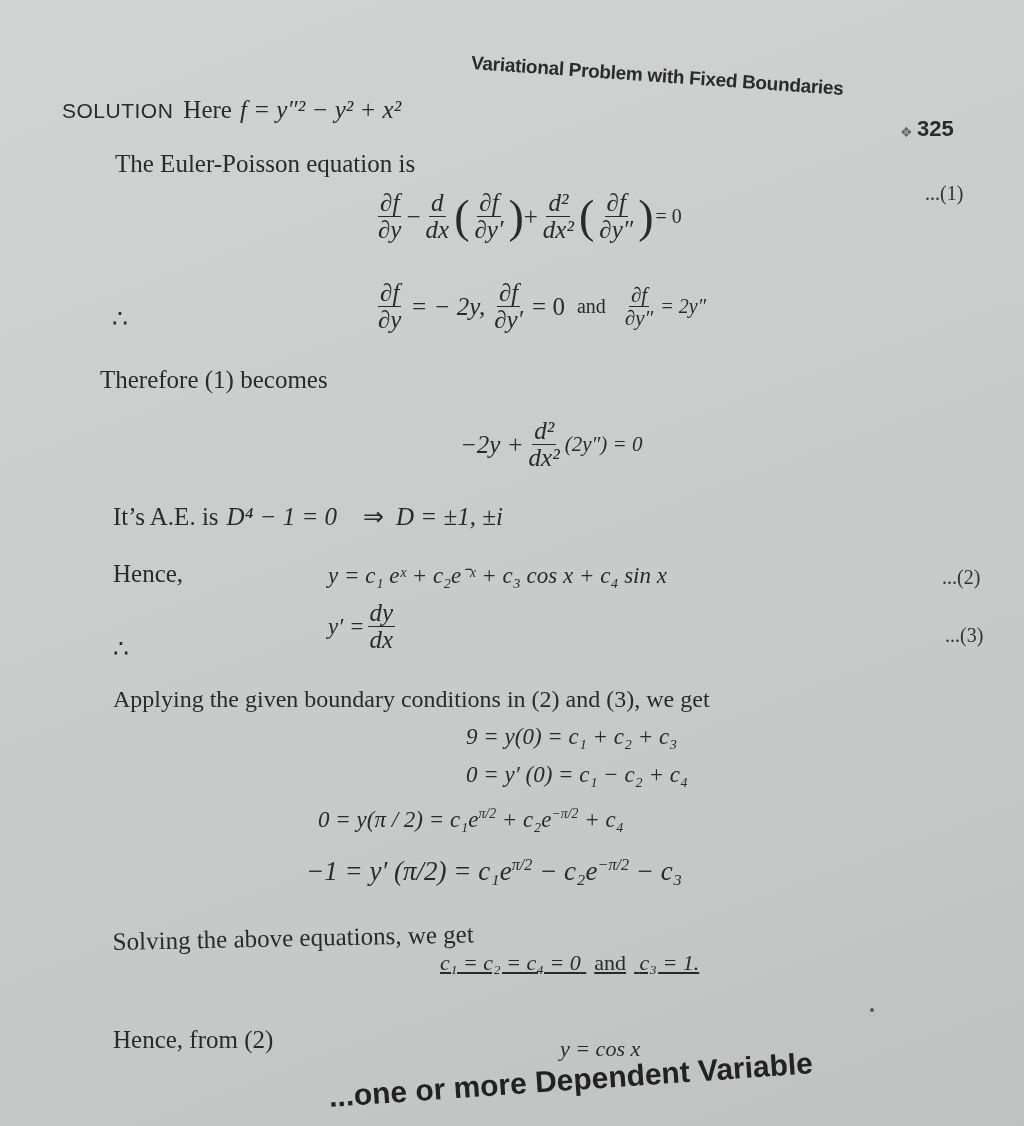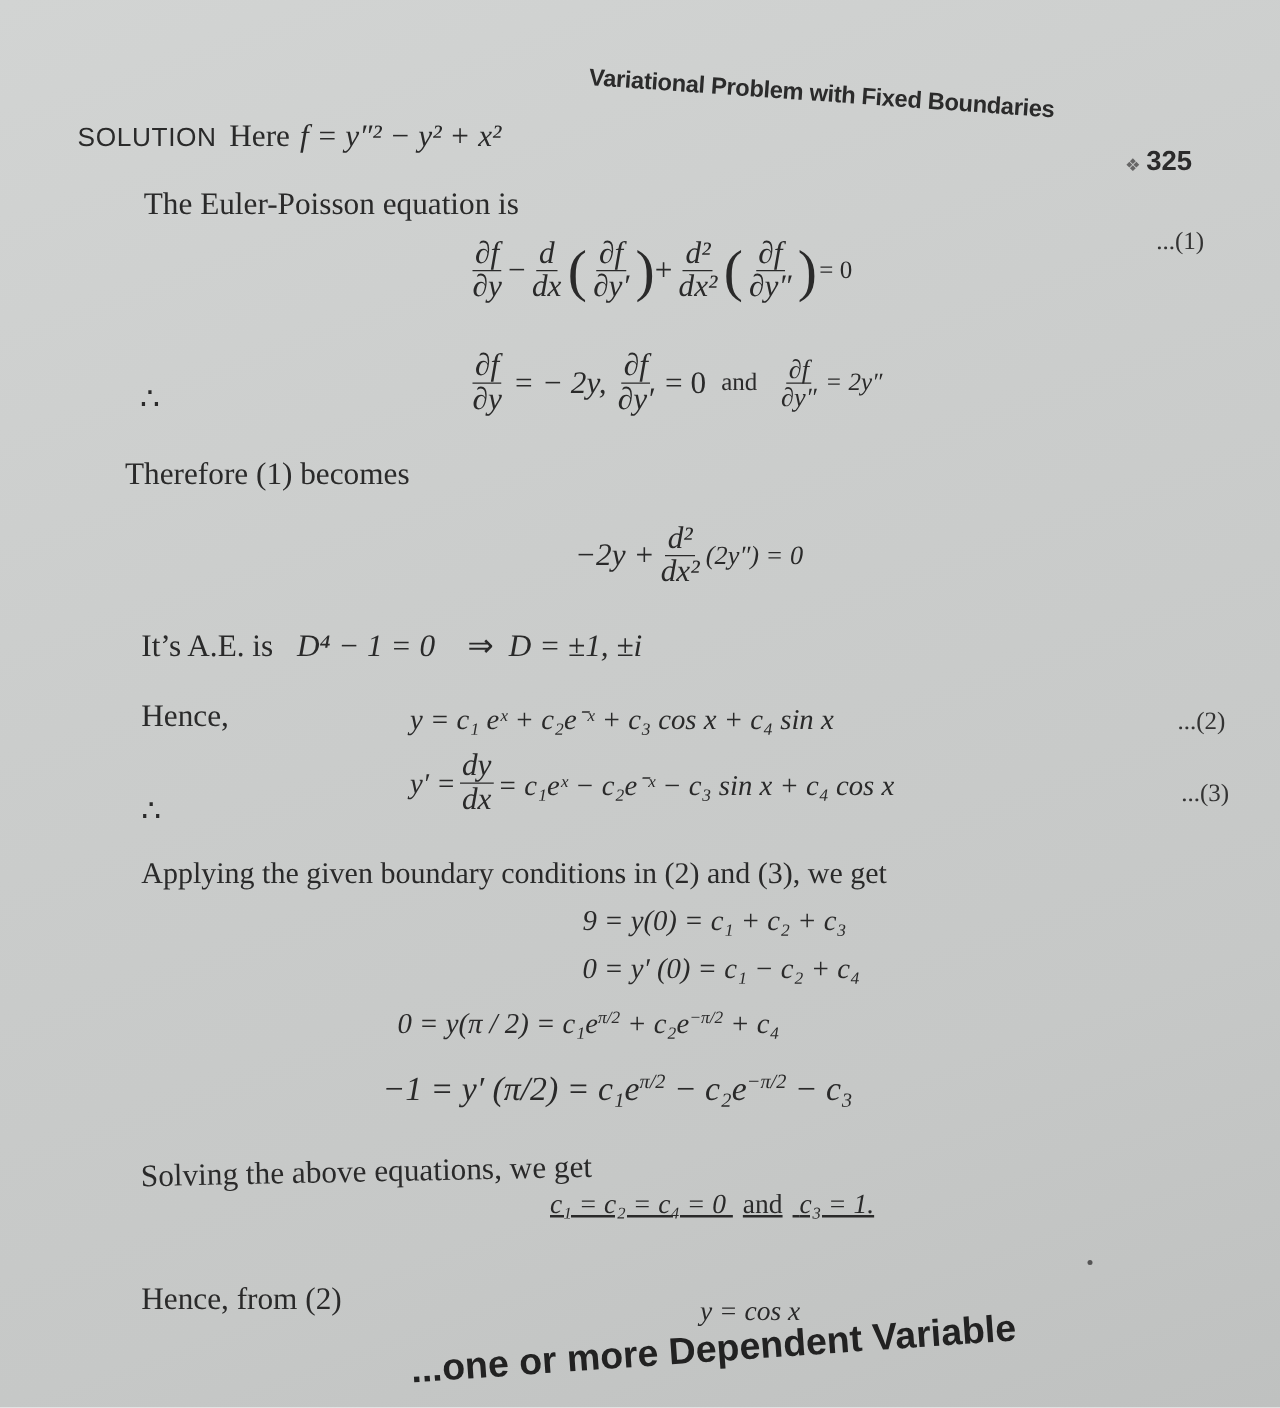--- a/index.html
+++ b/index.html
@@ -105,37 +105,36 @@
   <span>−2y +</span>
   <span class="frac">
       <span class="num">d²</span>
       <span class="den">dx²</span>
     </span>
   <span style="font-size:21px;">(2y″) = 0</span>
 </div>
 
 <div class="abs" style="left:113px; top:502px;">
   <span class="text">It’s A.E. is</span>
-  <span class="math" style="margin-left:15px;">D⁴ − 1 = 0</span>
+  <span class="math" style="margin-left:4px;">D⁴ − 1 = 0</span>
   <span class="text" style="margin-left:22px;">⇒</span>
   <span class="math" style="margin-left:8px;">D = ±1, ±i</span>
 </div>
 
 <div class="abs text" style="left:113px; top:560px;">Hence,</div>
 <div class="abs math" style="left:328px; top:558px; font-size:23px;">y = c₁ eˣ + c₂e⁻ˣ + c₃ cos x + c₄ sin x</div>
 <div class="abs eqno" style="left:942px; top:566px;">...(2)</div>
 
 <div class="abs text" style="left:113px; top:634px;">∴</div>
 <div class="abs math" style="left:328px; top:600px; display:flex; align-items:center; font-size:23px;">
   <span>y′ =</span>
   <span class="frac" style="font-size:25px;">
       <span class="num">dy</span>
       <span class="den">dx</span>
     </span>
-  <span>= c₁eˣ − c₂e⁻ˣ − c₃ sin x + c₄ cos x</span>
 </div>
 <div class="abs eqno" style="left:945px; top:624px;">...(3)</div>
 
 <div class="abs text" style="left:113px; top:686px; font-size:24px;">Applying the given boundary conditions in (2) and (3), we get</div>
 <div class="abs math" style="left:466px; top:724px; font-size:23px;">9 = y(0) = c₁ + c₂ + c₃</div>
 <div class="abs math" style="left:466px; top:762px; font-size:23px;">0 = y′ (0) = c₁ − c₂ + c₄</div>
 <div class="abs math" style="left:318px; top:806px; font-size:23px;">
   <span>0 = y(π / 2) = c₁e</span><sup>π/2</sup><span> + c₂e</span><sup>−π/2</sup><span> + c₄</span>
 </div>
 <div class="abs math" style="left:306px; top:856px; font-size:27px;">

